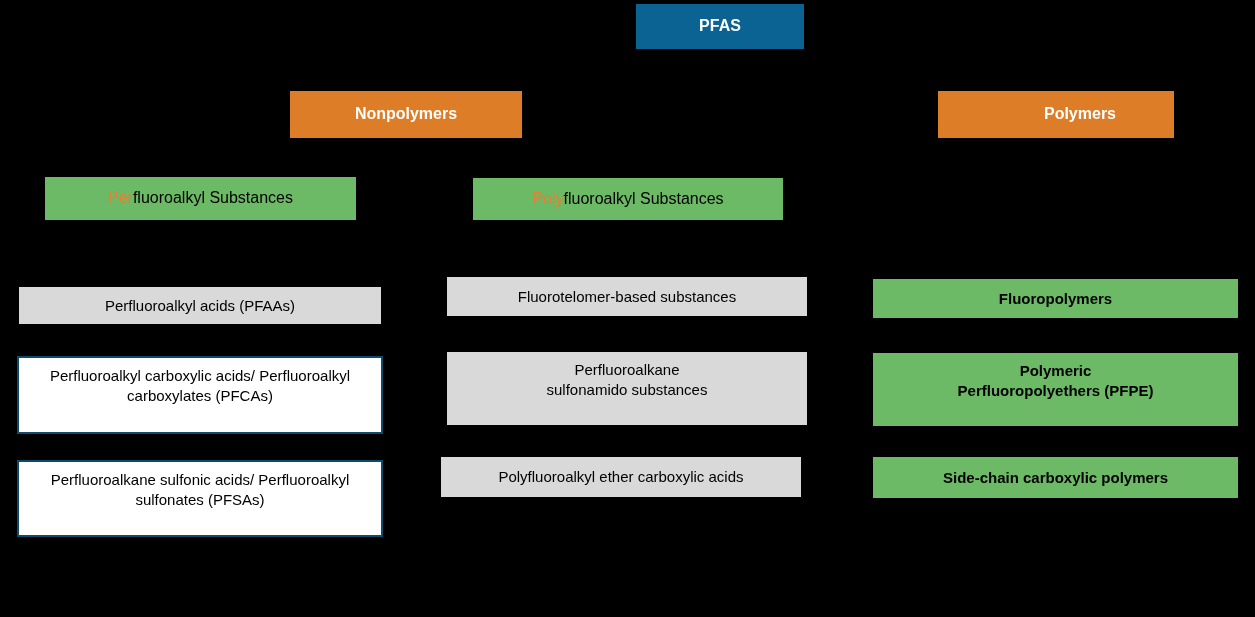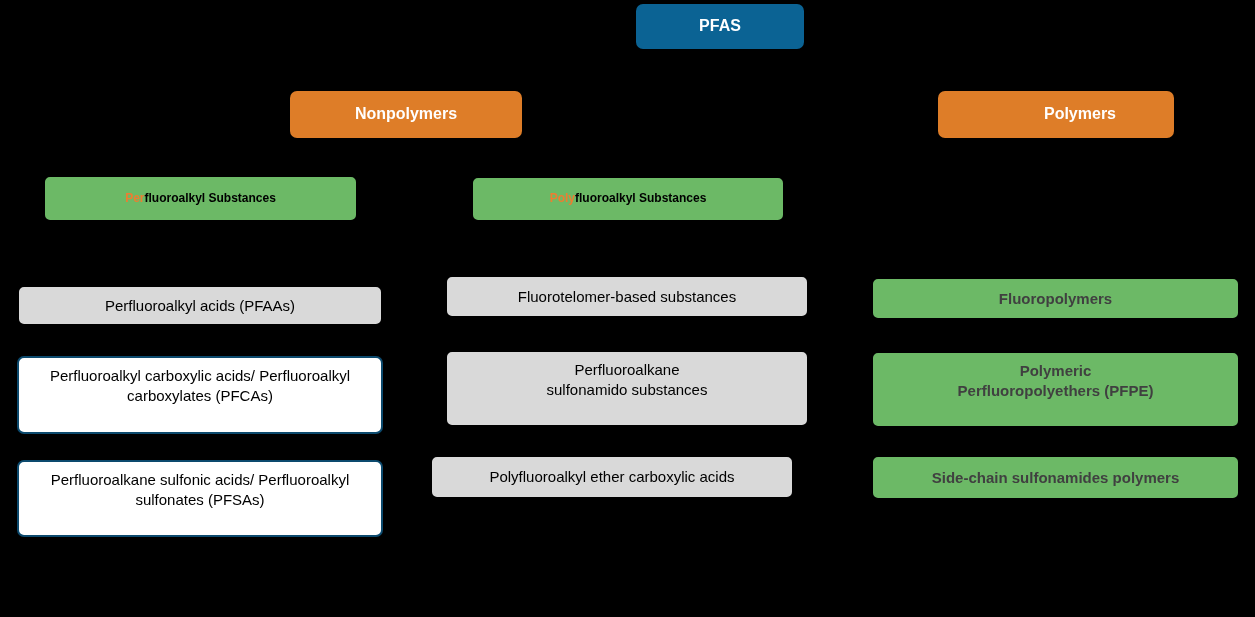--- a/index.html
+++ b/index.html
@@ -11,41 +11,40 @@
     overflow:hidden;
   }
   .box{
     position:absolute;
     box-sizing:border-box;
     display:flex;
     align-items:center;
     justify-content:center;
     text-align:center;
     line-height:1.3;
-    border-radius:7px;
   }
   .hdr{
     color:#ffffff;
     font-weight:bold;
     font-size:16px;
   }
   .blue{background:#0B6394;}
   .orange{background:#DE7D28;}
   .greenhdr{
     background:#6CB966;
     border:2px solid #000000;
     color:#000000;
-    font-weight:bold;
-    font-size:12px;
+    font-weight:normal;
+    font-size:16px;
   }
   .greenhdr .prefix{color:#ED7D31;}
   .green{
     background:#6CB966;
     border:2px solid #000000;
-    color:#404040;
+    color:#000000;
     font-weight:bold;
     font-size:15px;
     white-space:pre-line;
   }
   .gray{
     background:#D9D9D9;
     border:2px solid #000000;
     color:#000000;
     font-size:15px;
     white-space:pre-line;
@@ -88,22 +87,22 @@
 
   <div class="box white top" style="left:17px;top:460px;width:366px;height:77px;">Perfluoroalkane sulfonic acids/ Perfluoroalkyl
 sulfonates (PFSAs)</div>
 
 
   <div class="box gray" style="left:445px;top:275px;width:364px;height:43px;">Fluorotelomer-based substances</div>
 
   <div class="box gray top" style="left:445px;top:350px;width:364px;height:77px;">Perfluoroalkane
 sulfonamido substances</div>
 
-  <div class="box gray" style="left:430px;top:455px;width:364px;height:44px;">Polyfluoroalkyl ether carboxylic acids</div>
+  <div class="box gray" style="left:439px;top:455px;width:364px;height:44px;">Polyfluoroalkyl ether carboxylic acids</div>
 
   <div class="box green" style="left:871px;top:277px;width:369px;height:43px;">Fluoropolymers</div>
 
   <div class="box green top" style="left:871px;top:351px;width:369px;height:77px;">Polymeric
 Perfluoropolyethers (PFPE)</div>
 
-  <div class="box green" style="left:871px;top:455px;width:369px;height:45px;">Side-chain sulfonamides polymers</div>
+  <div class="box green" style="left:871px;top:455px;width:369px;height:45px;">Side-chain carboxylic polymers</div>
 
 </div>
 
 </body></html>

